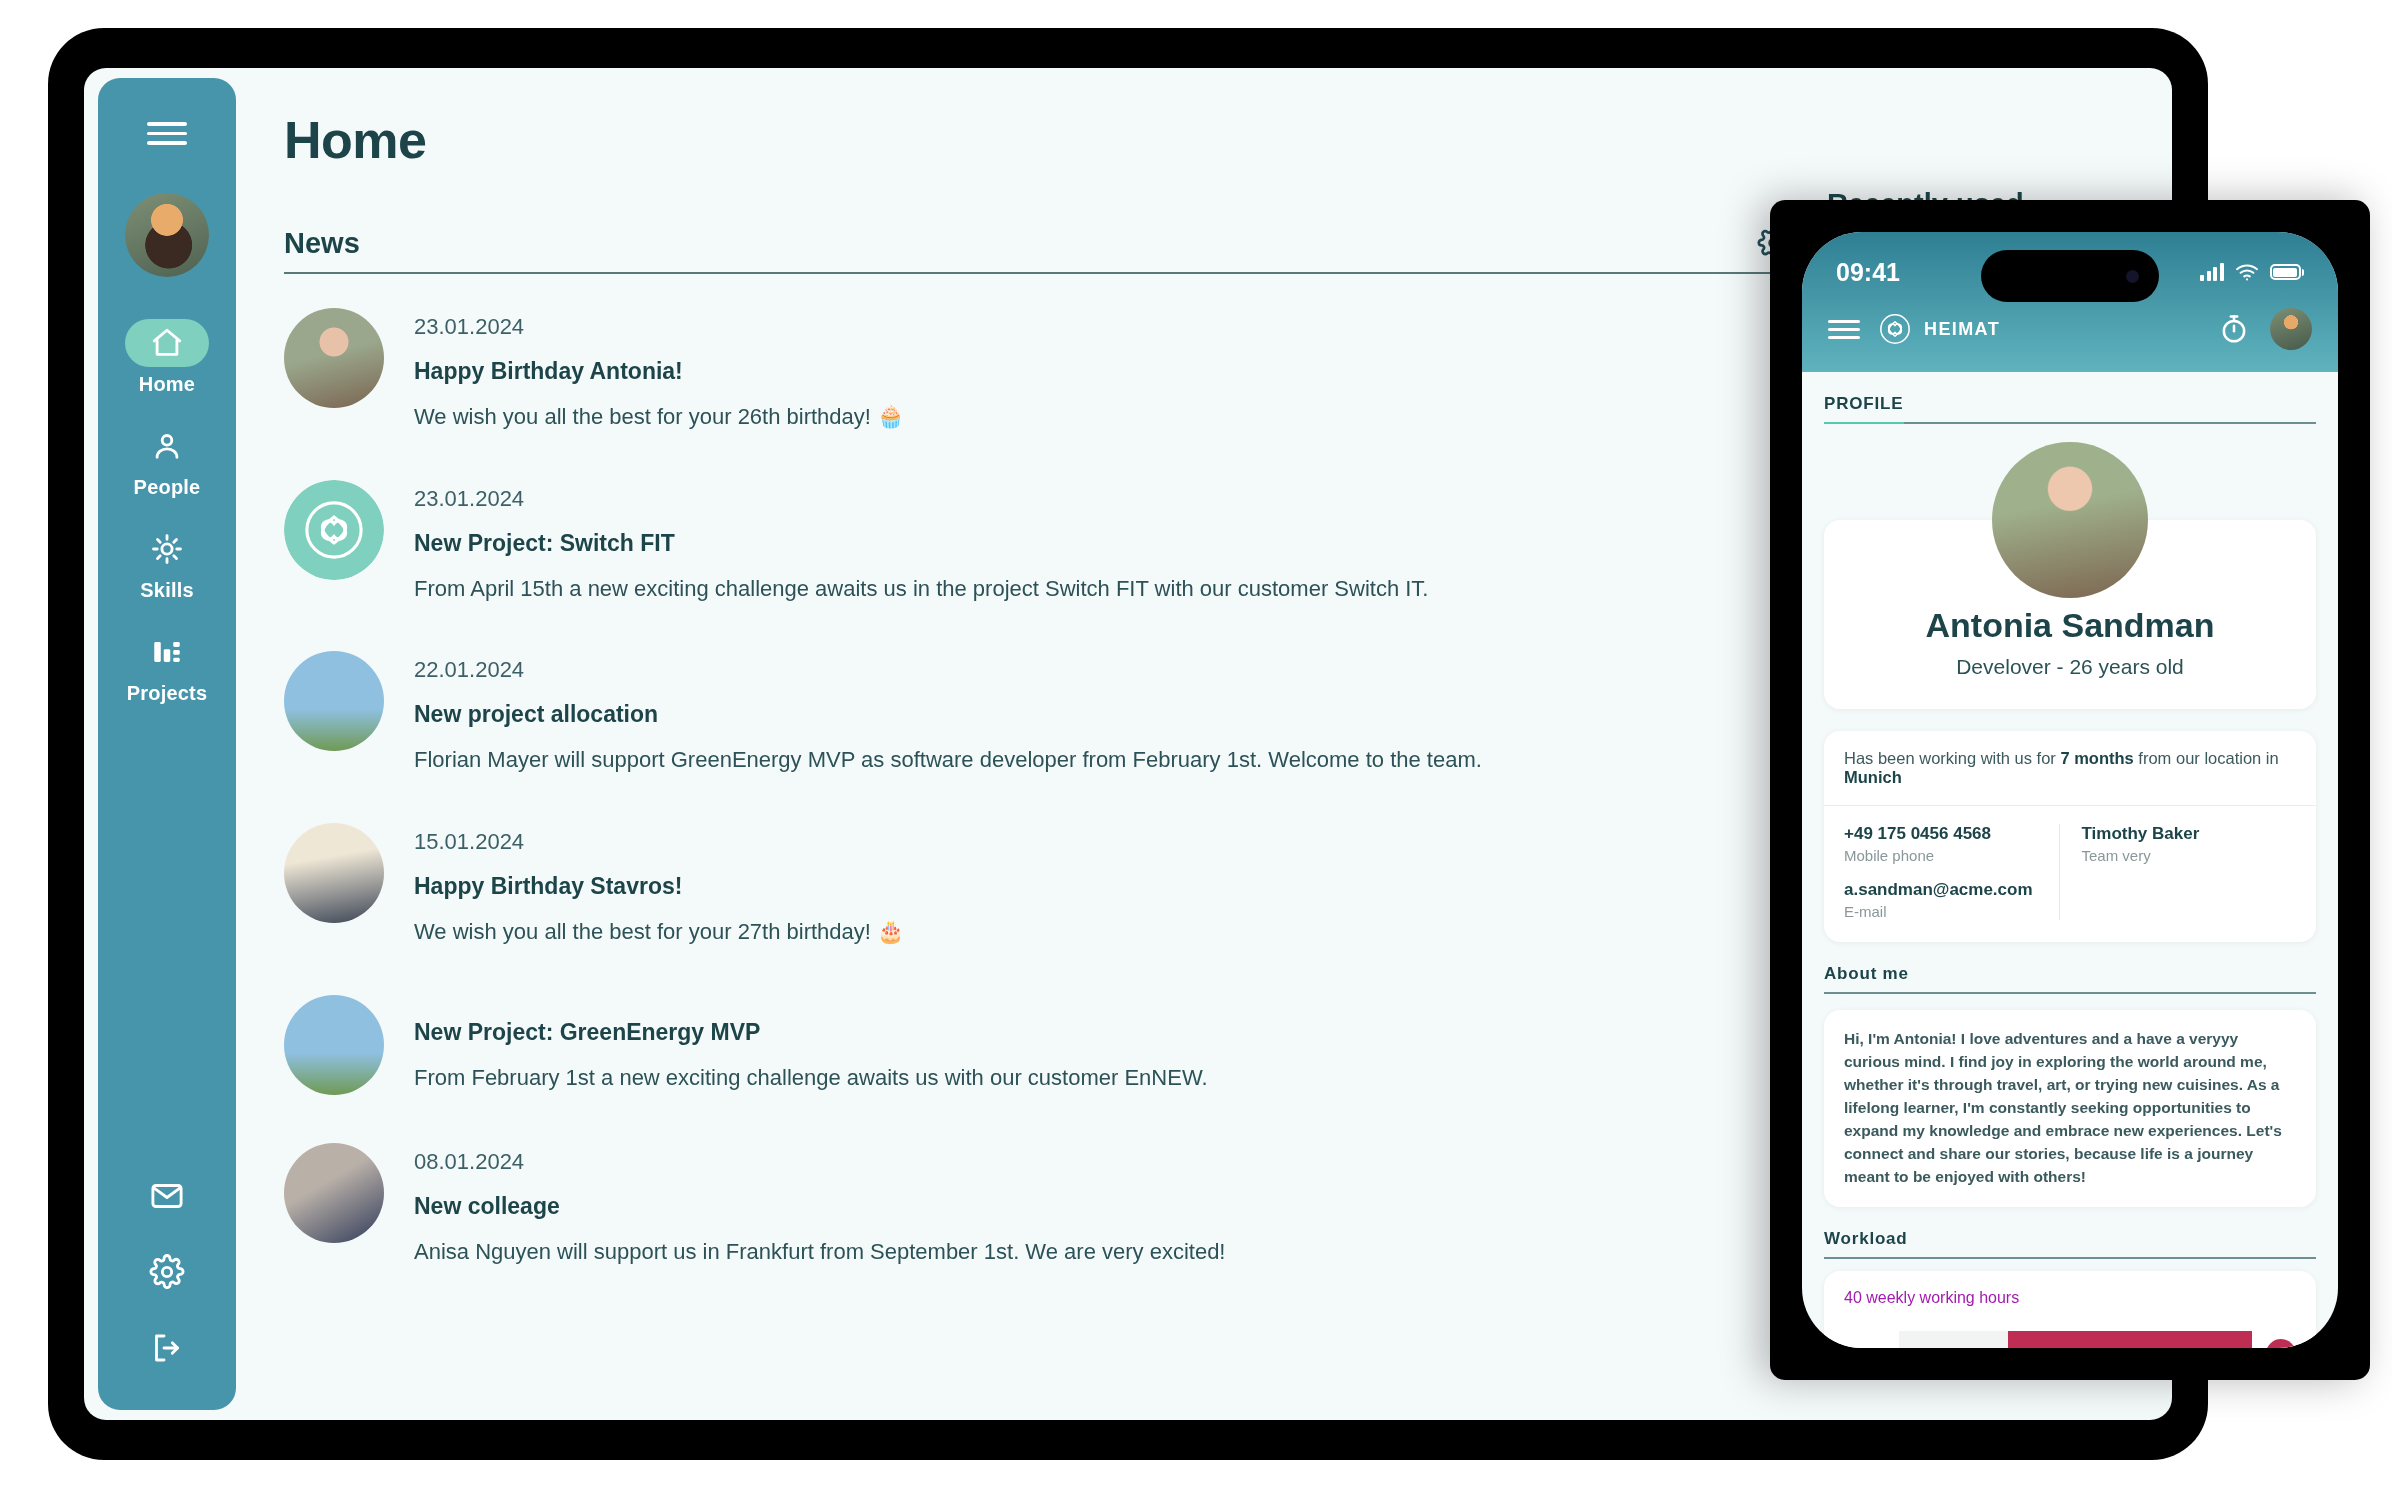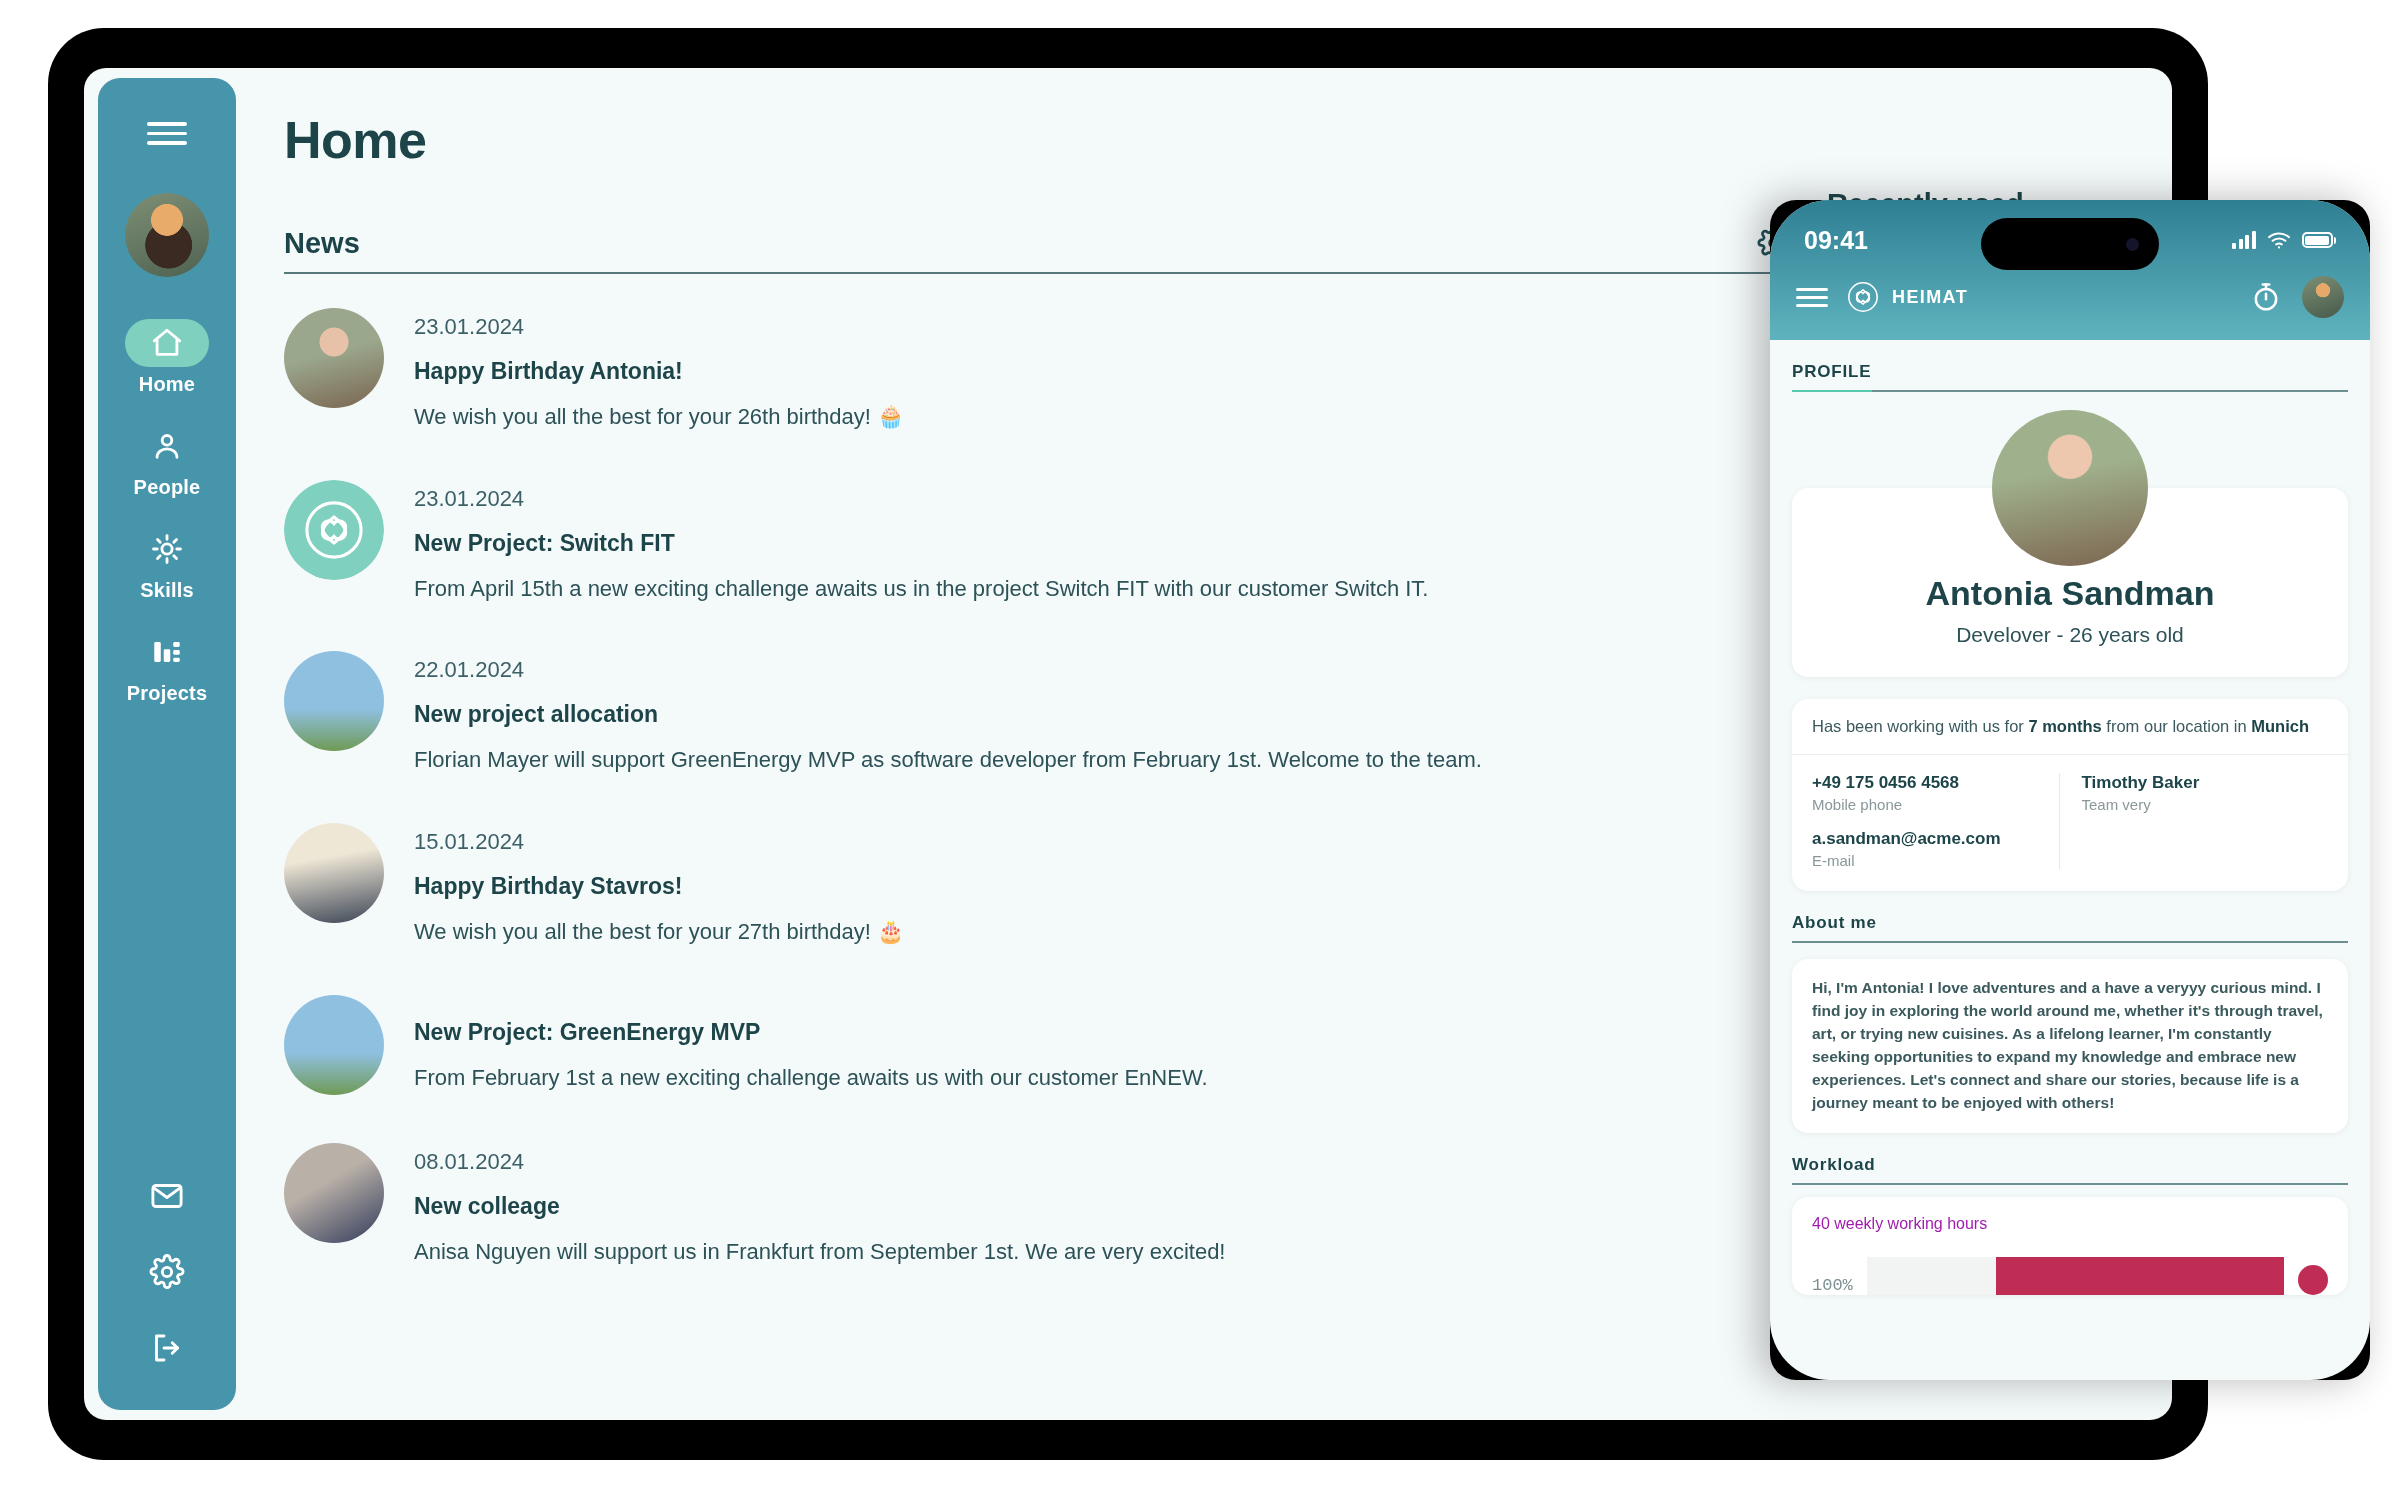--- a/index.html
+++ b/index.html
@@ -87,22 +87,22 @@
     font-size: 26px; font-weight:700;
     padding: 22px 30px; border-radius: 16px;
     box-shadow: 0 2px 10px rgba(0,0,0,.10);
     cursor:pointer; white-space:nowrap;
   }
 
   
   .phone {
     position:absolute; left: 1770px; top: 200px;
     width: 600px; height: 1180px;
-    background:#000; border-radius: 26px;
-    padding: 0;
+    background:#000; border-radius: 15px;
+    padding: 32px;
     box-shadow: -10px 0 40px rgba(0,0,0,.28);
   }
   .phone-screen {
     width:100%; height:100%;
     border-radius: 60px; overflow:hidden;
     background:#f4f9fa; position:relative;
     display:flex; flex-direction:column;
   }
   .phone-topbar {
     background: linear-gradient(180deg,#2f7f93 0%, #5fb3be 100%);

